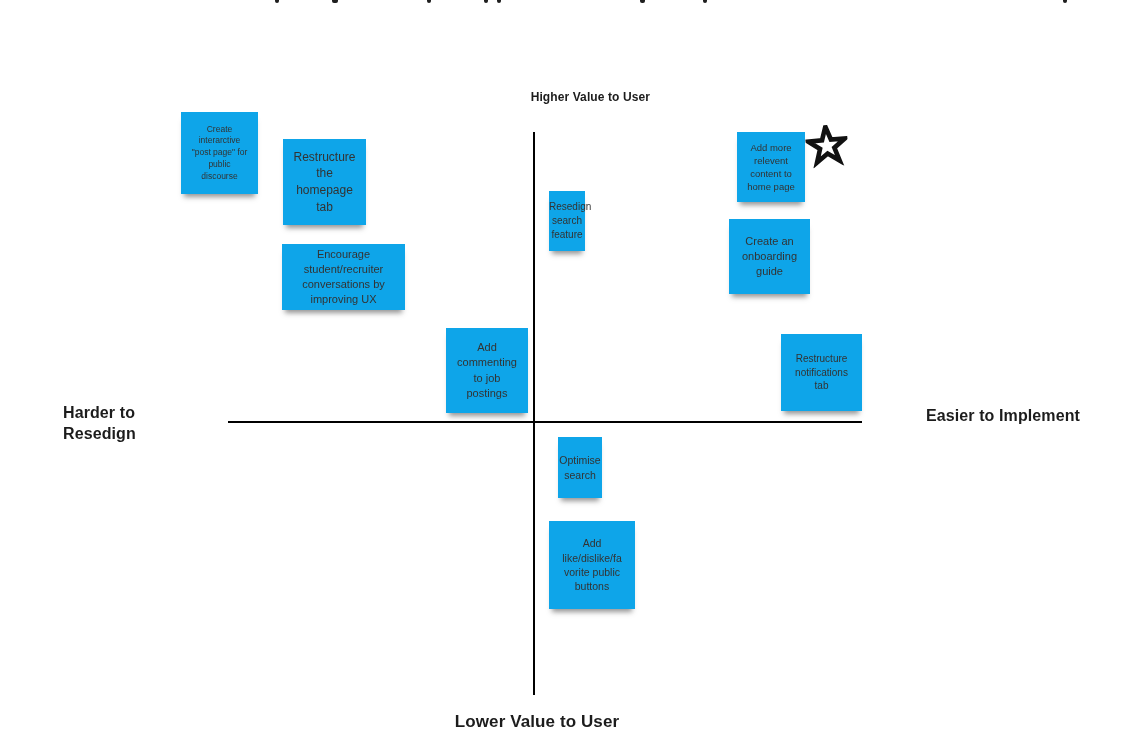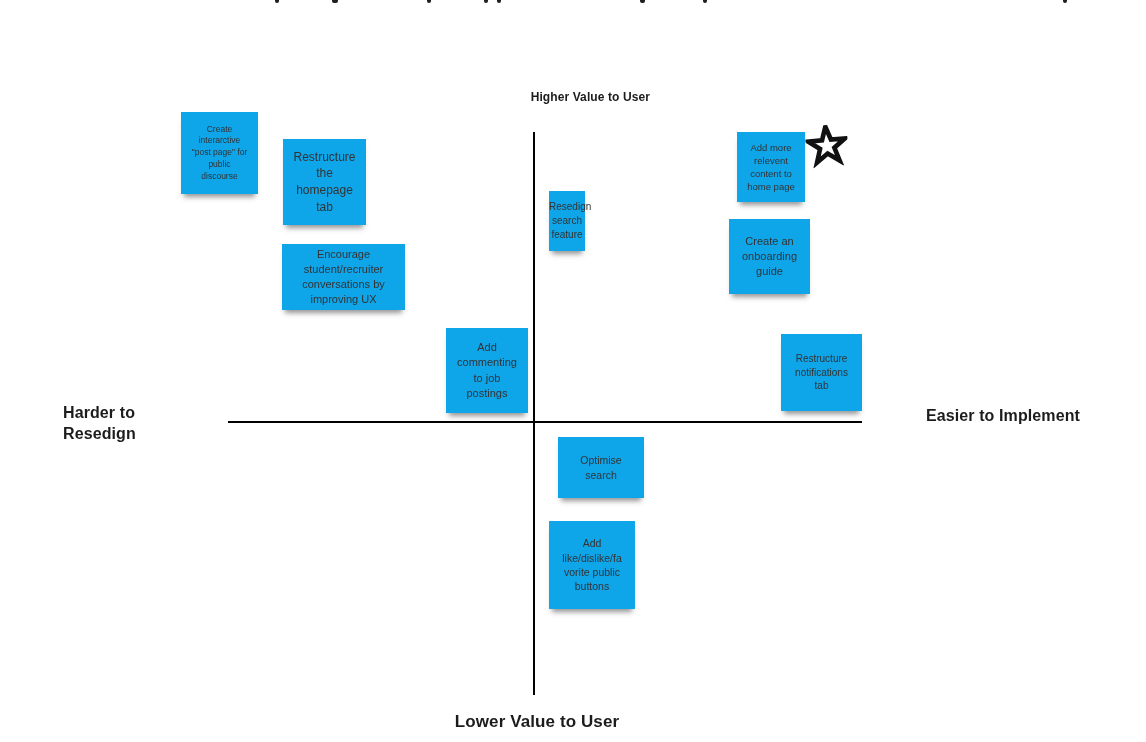--- a/index.html
+++ b/index.html
@@ -104,21 +104,21 @@
 onboarding
 guide</span>
   </div>
 
   <div class="sticky" style="left:781px;top:334px;width:81px;height:77px;font-size:10px;">
     <span class="sticky-text">Restructure
 notifications
 tab</span>
   </div>
 
-  <div class="sticky" style="left:558px;top:437px;width:86px;height:61px;font-size:10.5px;">
+  <div class="sticky" style="left:558px;top:437px;width:44px;height:61px;font-size:10.5px;">
     <span class="sticky-text">Optimise
 search</span>
   </div>
 
   <div class="sticky" style="left:549px;top:521px;width:86px;height:88px;font-size:10.5px;">
     <span class="sticky-text">Add
 like/dislike/fa
 vorite public
 buttons</span>
   </div>

